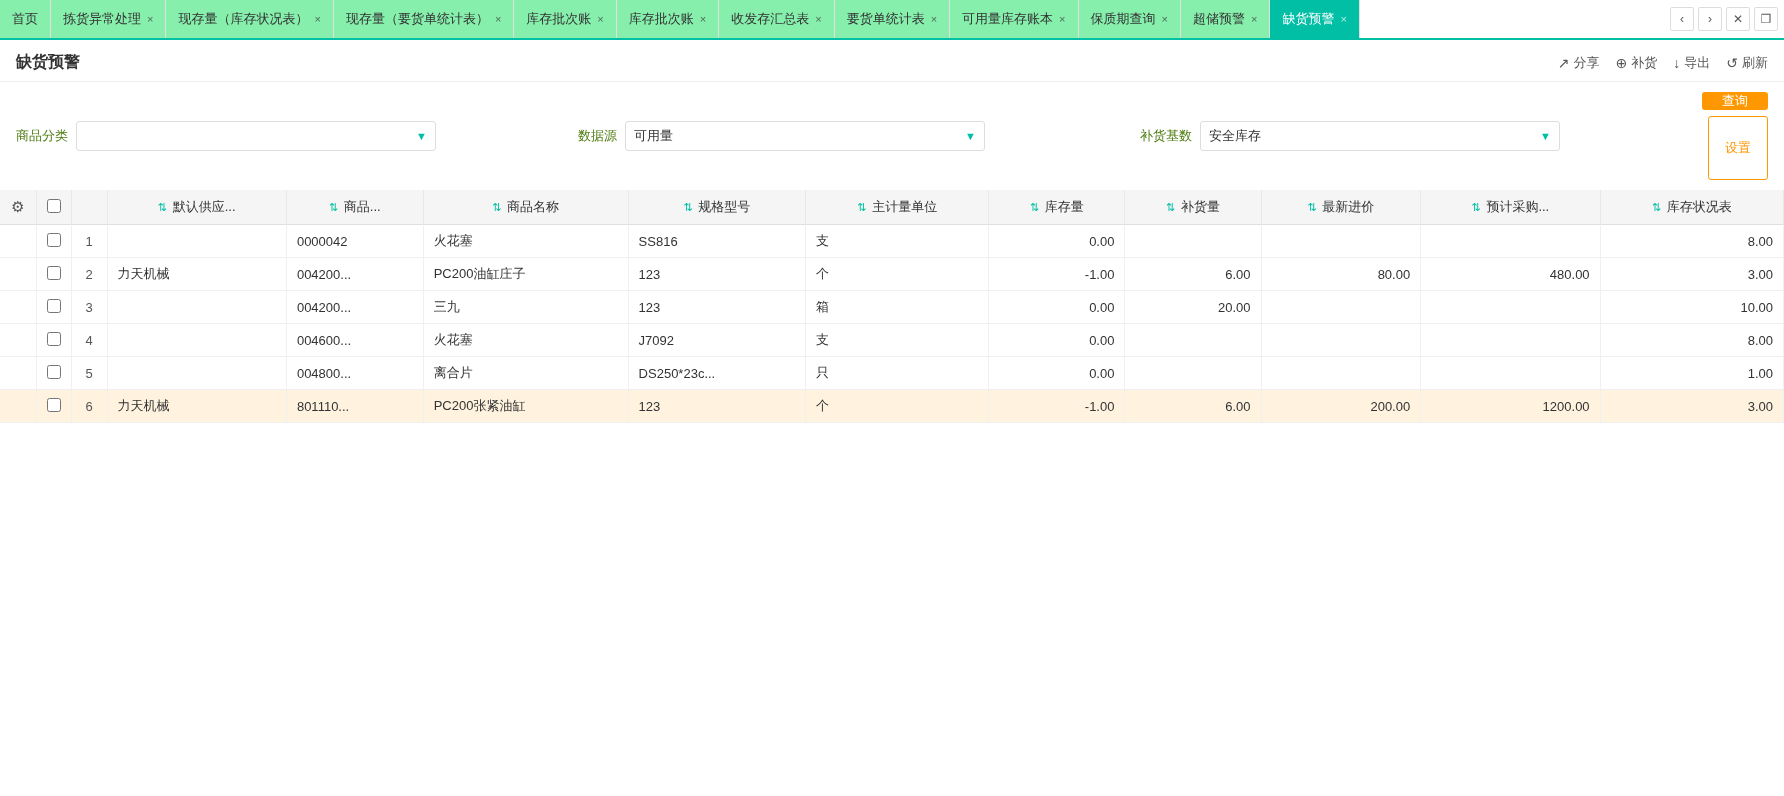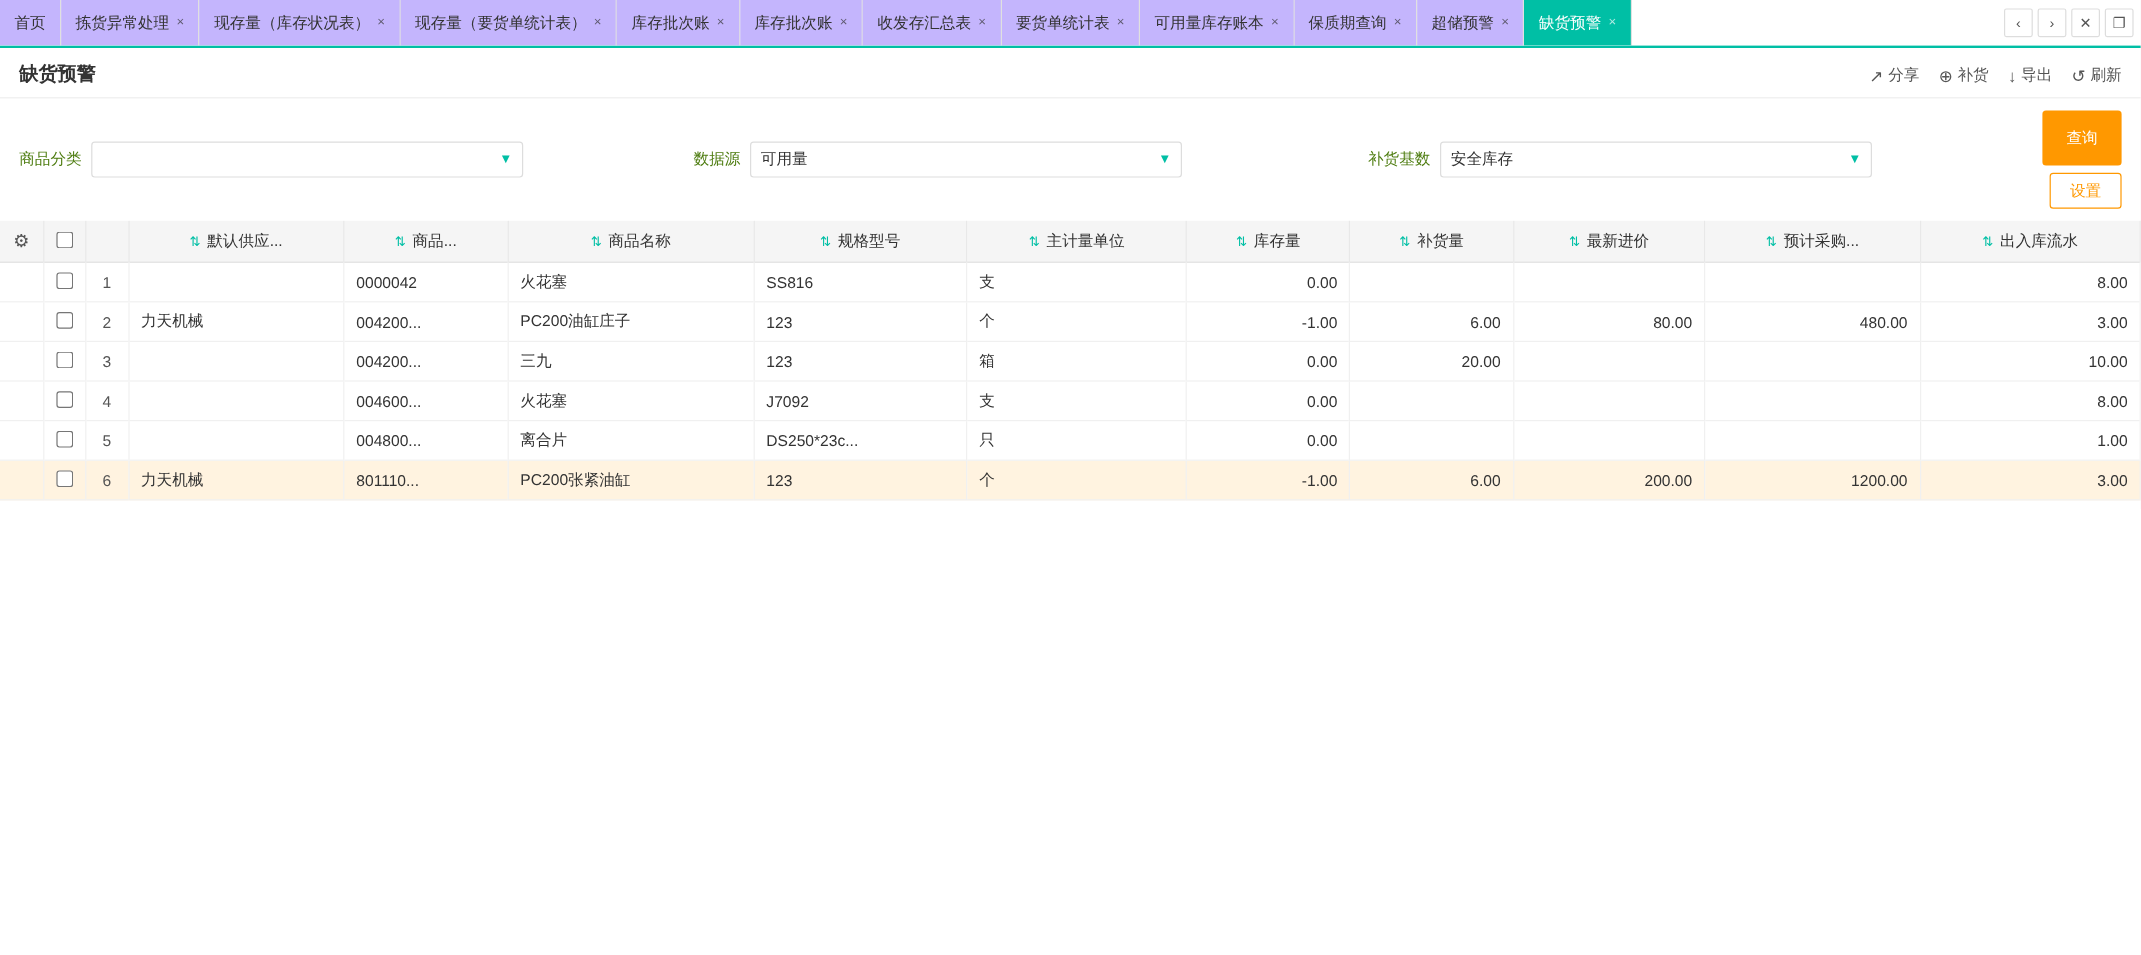--- a/index.html
+++ b/index.html
@@ -17,21 +17,21 @@
     .tab-item {
       display: flex;
       align-items: center;
       padding: 0 12px;
       height: 100%;
       white-space: nowrap;
       cursor: pointer;
       border-right: 1px solid #e0e0e0;
       font-size: 13px;
       color: #333;
-      background: #c4b5fd;
+      background: #86efac;
       flex-shrink: 0;
     }
     .tab-item.active {
       background: #00bfa5;
       color: #fff;
     }
     .tab-item .tab-close {
       margin-left: 6px;
       font-size: 11px;
       color: inherit;
@@ -120,31 +120,31 @@
       cursor: pointer;
       max-width: 360px;
     }
     .filter-select-arrow { color: #00bfa5; font-size: 11px; }
 
     .btn-query {
       background: #ff9800;
       color: #fff;
       border: none;
       border-radius: 3px;
-      padding: 14px 20px;
+      padding: 0 20px;
       font-size: 13px;
       cursor: pointer;
       white-space: nowrap;
     }
     .btn-settings {
       background: #fff;
       color: #ff9800;
       border: 1px solid #ff9800;
       border-radius: 3px;
-      padding: 5px 16px;
+      padding: 22px 16px;
       font-size: 13px;
       cursor: pointer;
       white-space: nowrap;
     }
 
     .filter-right-actions {
       display: flex;
       flex-direction: column;
       gap: 6px;
       align-items: flex-end;
@@ -366,21 +366,21 @@
           <th>
             <span class="sort-icon">⇅</span>
             <span>最新进价</span>
           </th>
           <th>
             <span class="sort-icon">⇅</span>
             <span>预计采购...</span>
           </th>
           <th>
             <span class="sort-icon">⇅</span>
-            <span>出入库流水</span>
+            <span>库存状况表</span>
           </th>
         </tr>
       </thead>
       <tbody id="table-body">
       <tr>
       <td class="gear-col"></td>
       <td class="checkbox-col">
         <input type="checkbox" style="">
       </td>
       <td class="row-num">1</td>

